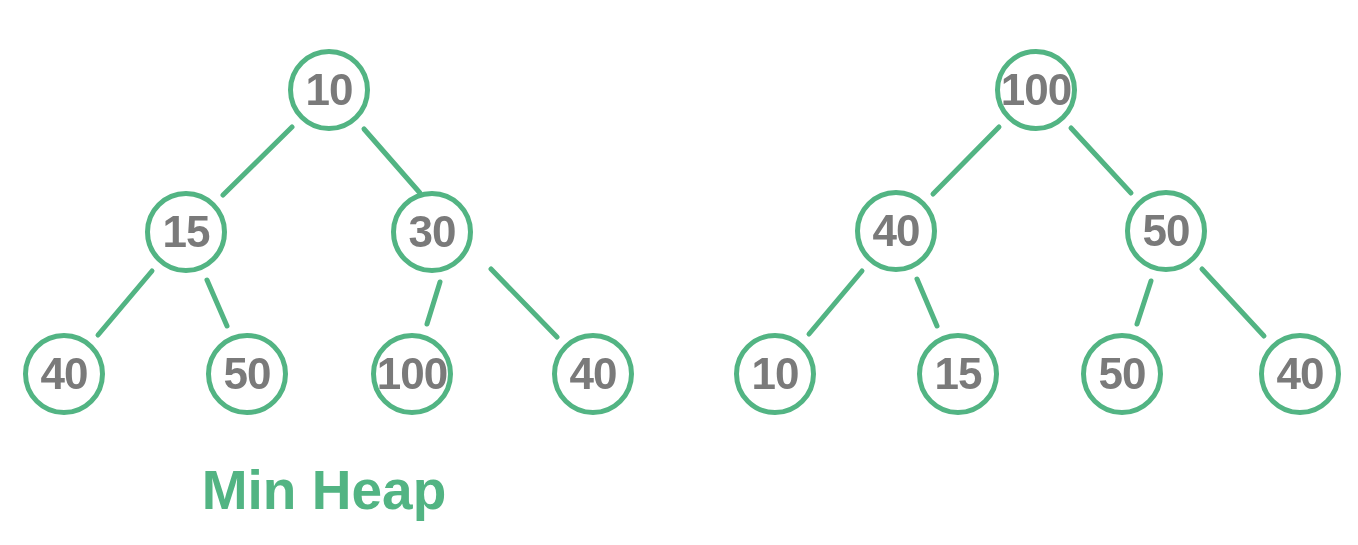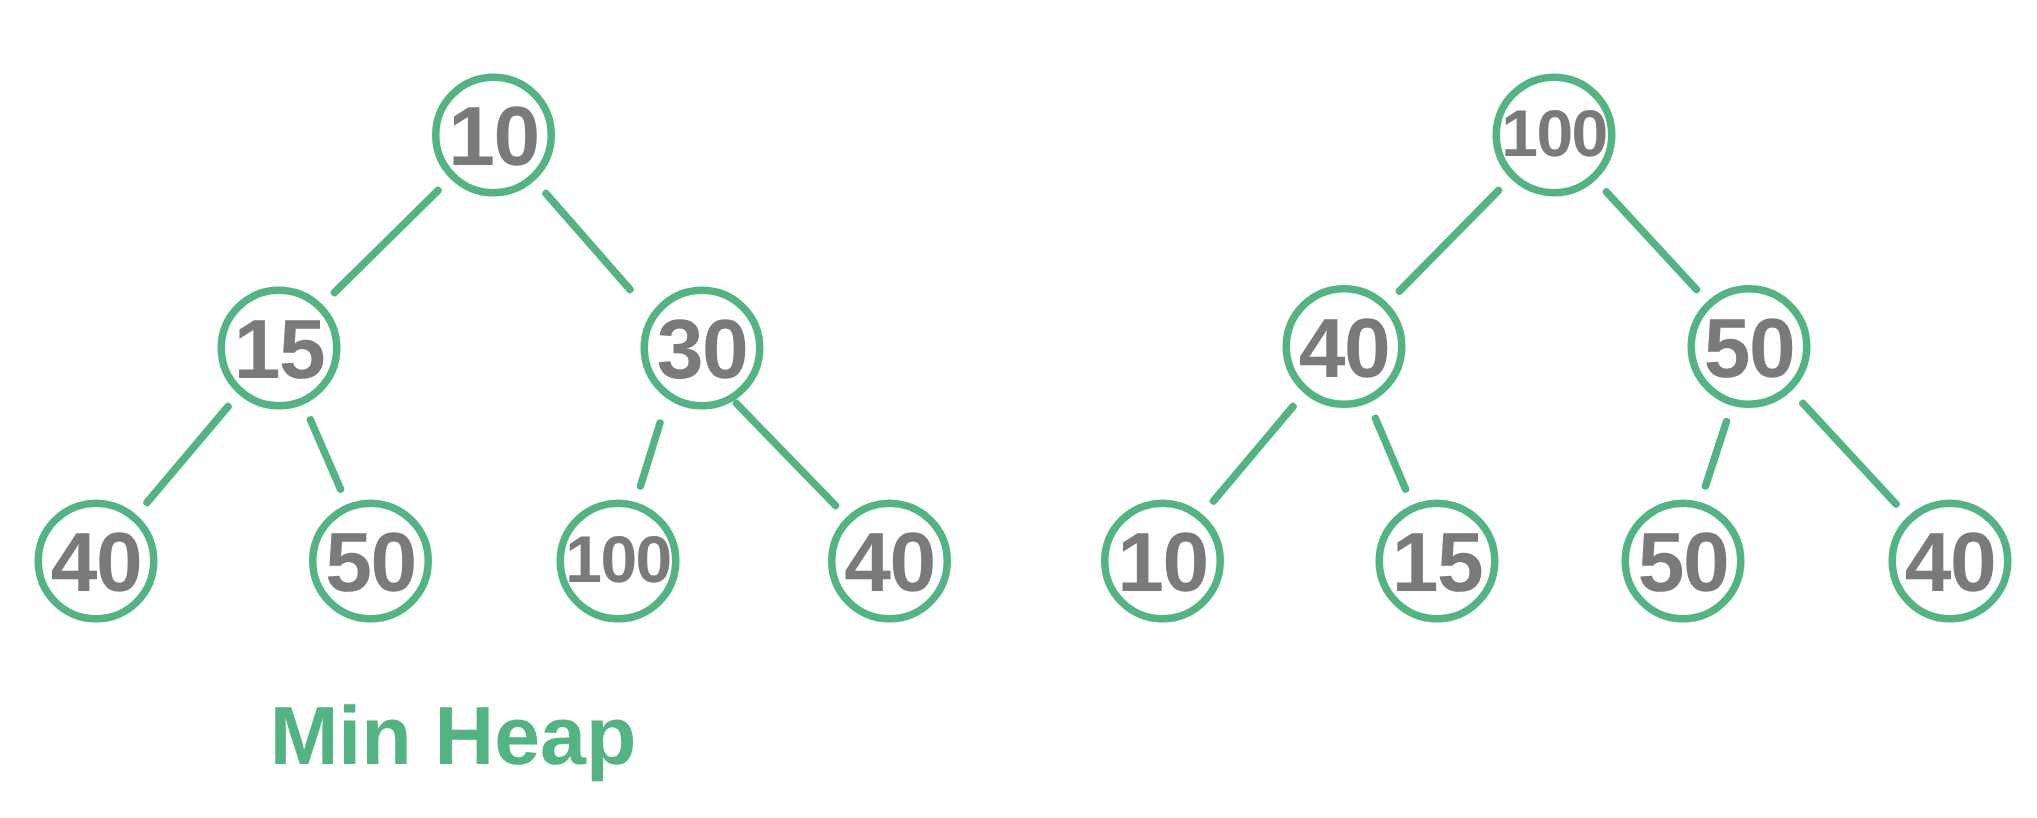--- a/index.html
+++ b/index.html
@@ -31,21 +31,21 @@
     position: absolute;
     box-sizing: border-box;
     width: 82px;
     height: 82px;
     border: 5px solid #52b483;
     border-radius: 50%;
     background: #ffffff;
     display: flex;
     align-items: center;
     justify-content: center;
-    font-size: 56px;
+    font-size: 44px;
     font-weight: 600;
     color: #7a7a7a;
     letter-spacing: -1px;
   }
   .node.small-text {
     font-size: 44px;
   }
   .tree-label {
     position: absolute;
     width: 400px;
@@ -74,29 +74,29 @@
     <line class="edge" x1="999" y1="127" x2="933" y2="194"></line>
     <line class="edge" x1="1071" y1="128" x2="1131" y2="193"></line>
     <line class="edge" x1="862" y1="271" x2="809" y2="334"></line>
     <line class="edge" x1="917" y1="279" x2="937" y2="326"></line>
     <line class="edge" x1="1151" y1="281" x2="1137" y2="324"></line>
     <line class="edge" x1="1202" y1="269" x2="1264" y2="336"></line>
   </svg>
 
   <div class="node" style="left:288px; top:49px;">10</div>
   <div class="node" style="left:145px; top:191px;">15</div>
-  <div class="node" style="left:427px; top:191px;">30</div>
+  <div class="node" style="left:391px; top:191px;">30</div>
   <div class="node" style="left:23px;  top:333px;">40</div>
   <div class="node" style="left:206px; top:333px;">50</div>
   <div class="node small-text" style="left:371px; top:333px;">100</div>
   <div class="node" style="left:552px; top:333px;">40</div>
 
   <div class="node small-text" style="left:995px; top:49px;">100</div>
   <div class="node" style="left:855px;  top:190px;">40</div>
   <div class="node" style="left:1125px; top:190px;">50</div>
   <div class="node" style="left:734px;  top:333px;">10</div>
   <div class="node" style="left:917px;  top:333px;">15</div>
   <div class="node" style="left:1081px; top:333px;">50</div>
   <div class="node" style="left:1259px; top:333px;">40</div>
 
-  <div class="tree-label" style="left:102px;">Min Heap</div>
+  <div class="tree-label" style="left:124px;">Min Heap</div>
 
 </div>
 
 </body></html>

